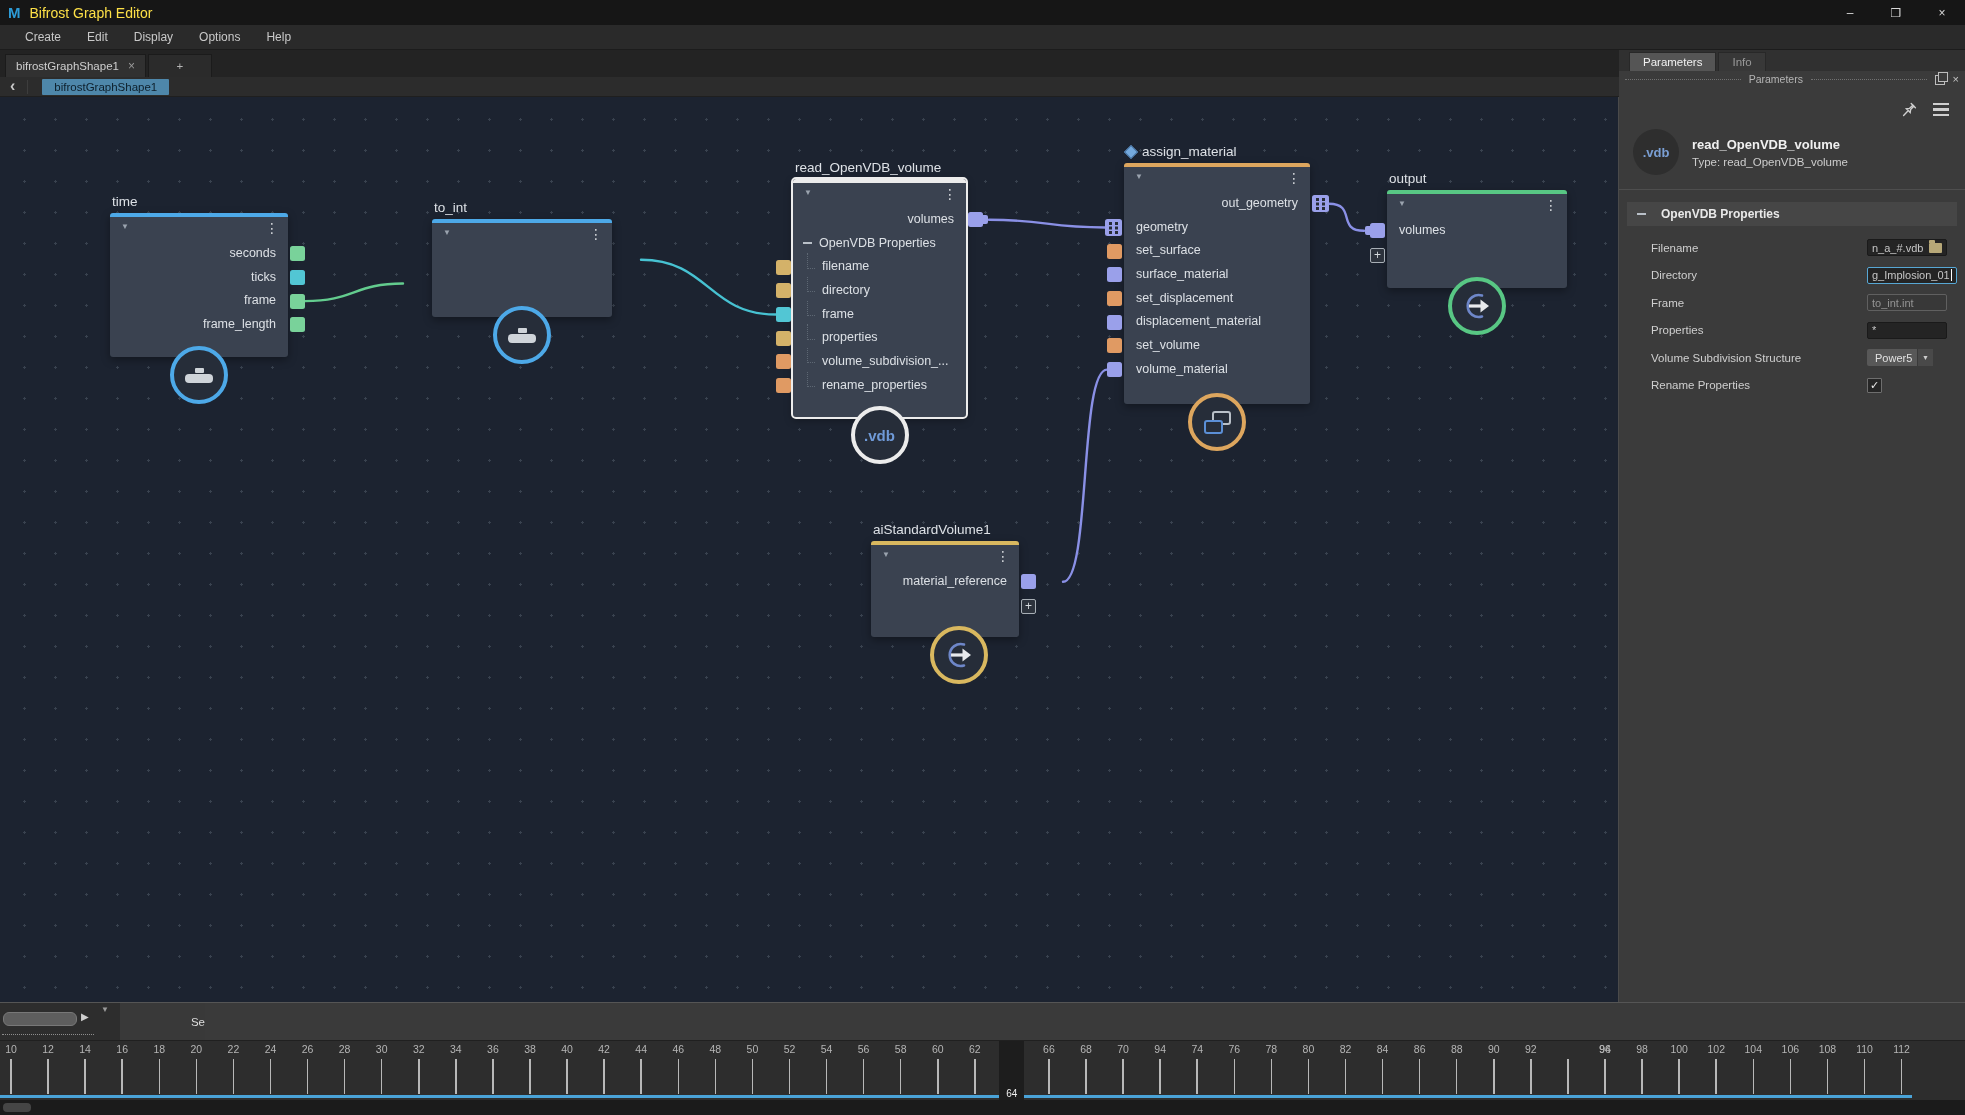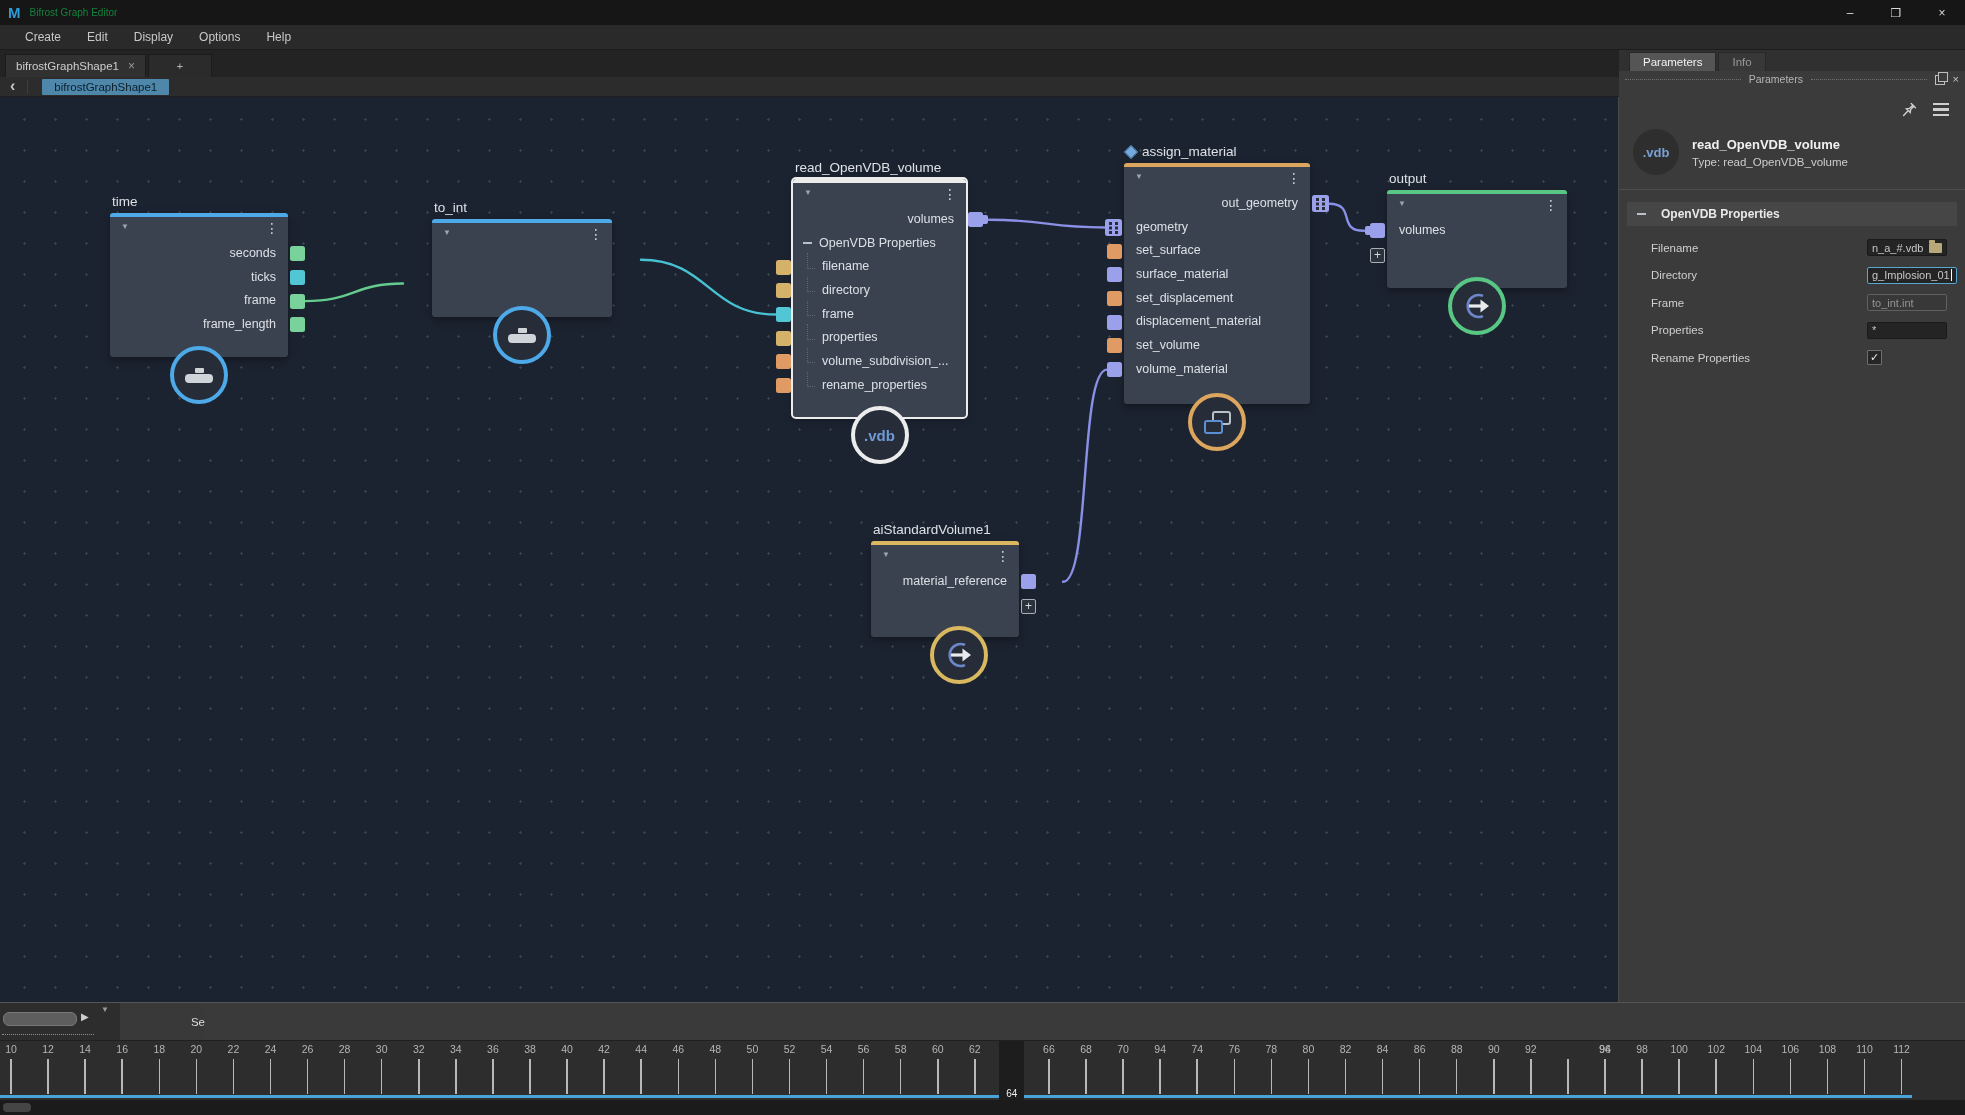--- a/index.html
+++ b/index.html
@@ -1,21 +1,21 @@
 <!DOCTYPE html>
 <html><head>
 <meta charset="utf-8">
 <style>
   html,body{margin:0;padding:0;}
   body{width:1965px;height:1115px;overflow:hidden;position:relative;background:#222;
        font-family:"Liberation Sans","DejaVu Sans",sans-serif;color:#ddd;}
   
   .titlebar{height:25px;background:#161616;display:flex;align-items:center;padding-left:8px;gap:9px;}
   .mlogo{color:#2d9bd6;font-weight:bold;font-size:15px;line-height:15px;}
-  .wtitle{font-size:10px;color:#15803d;}
+  .wtitle{font-size:14px;color:#fde047;}
   .winbtns{margin-left:auto;display:flex;}
   .winbtn{width:46px;height:25px;display:flex;align-items:center;justify-content:center;color:#d8d8d8;font-size:12px;}
   .menubar{height:25px;background:#2a2a2a;border-bottom:1px solid #1c1c1c;display:flex;align-items:center;padding-left:12px;box-sizing:border-box;}
   .mitem{font-size:12px;color:#c9c9c9;padding:0 13px;}
   
   .mainrow{display:flex;height:952px;}
   .leftcol{width:1619px;display:flex;flex-direction:column;}
   .tabstrip{height:27px;background:#232323;display:flex;align-items:flex-end;padding-left:5px;gap:2px;}
   .gtab{height:22px;background:#313131;color:#cfcfcf;font-size:11.5px;display:flex;align-items:center;gap:9px;padding:0 10px;border:1px solid #1b1b1b;border-bottom:none;}
   .gtab .tclose{color:#9a9a9a;font-size:12px;}
@@ -365,20 +365,29 @@
             <div class="pfield disabled">to_int.int</div>
           </div>
         </div>
         <div class="prow">
           <span class="plabel">Properties</span>
           <div class="pctrl">
             <div class="pfield plain">*</div>
           </div>
         </div>
         <div class="prow">
+          <span class="plabel">Volume Subdivision Structure</span>
+          <div class="pctrl">
+            <div class="pdrop">
+              <span>Power5</span>
+              <span class="droparrow">▼</span>
+            </div>
+          </div>
+        </div>
+        <div class="prow">
           <span class="plabel">Rename Properties</span>
           <div class="pctrl">
             <div class="pcheck">✓</div>
           </div>
         </div>
       </div>
   </div>
 </div>
 
 <div class="bottom">

